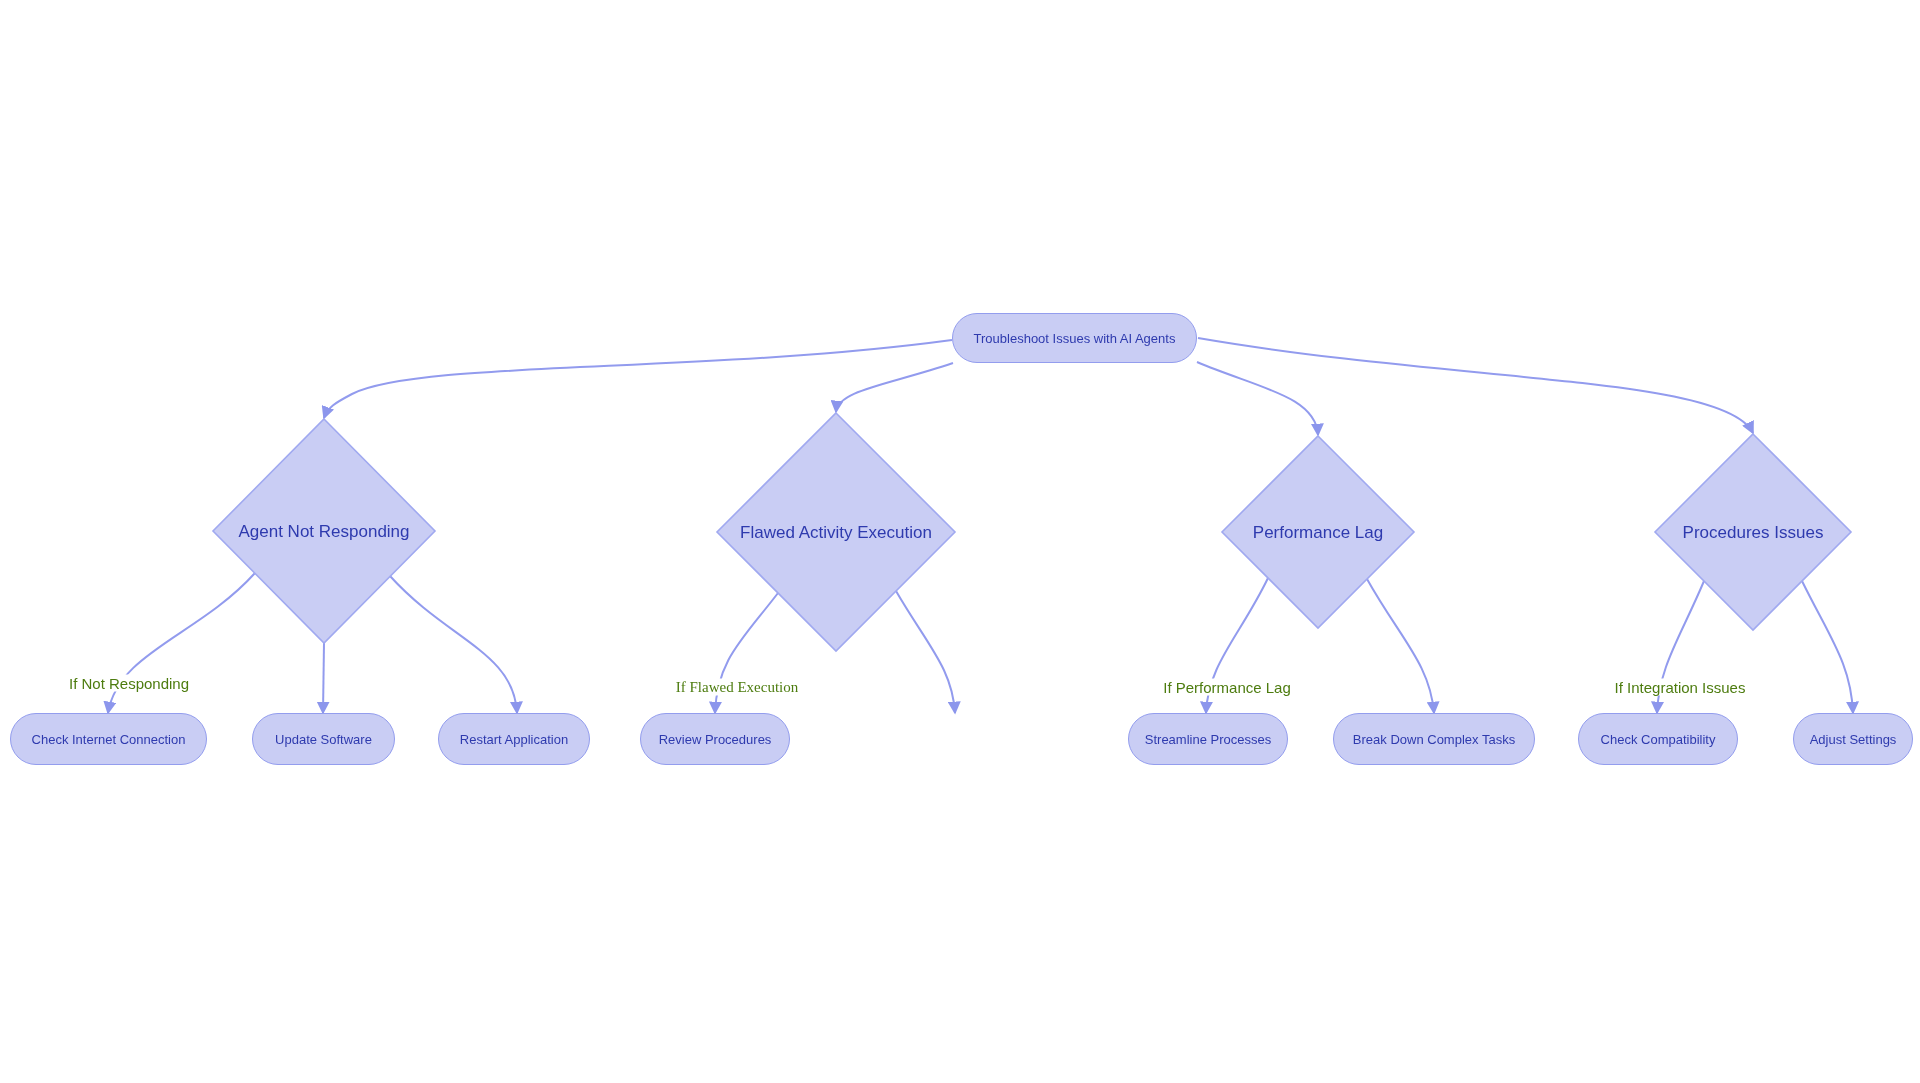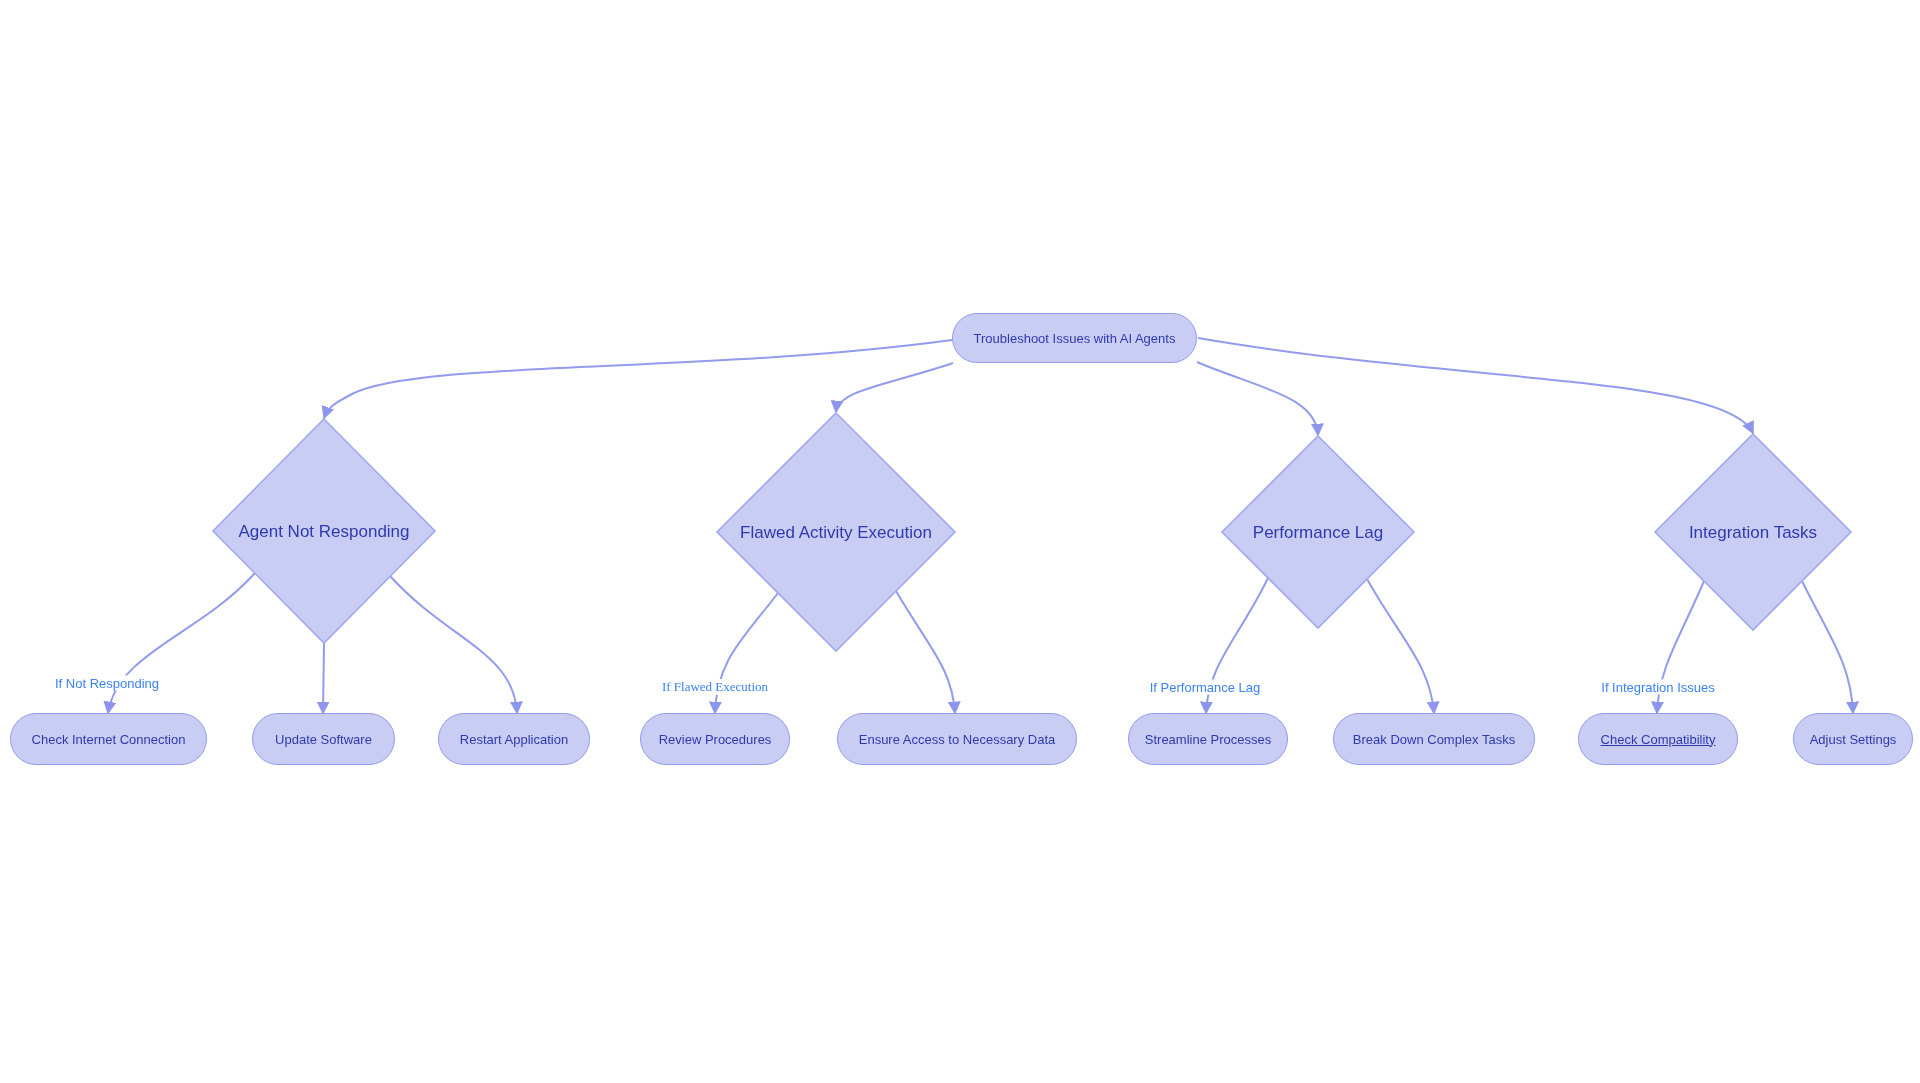--- a/index.html
+++ b/index.html
@@ -14,22 +14,22 @@
     display:flex;align-items:center;justify-content:center;
     color:#2e3aae;font-size:13px;white-space:nowrap;
   }
   .node.root{height:50px;text-align:right;}
   .dlabel{
     position:absolute;transform:translate(-50%,-50%);
     color:#2e3aae;font-size:17px;white-space:nowrap;
   }
   .elabel{
     position:absolute;transform:translate(-50%,-50%);
-    color:#3b82f6;font-size:13px;white-space:nowrap;
-    background:#ffffff;padding:0 3px;
+    color:#4d7c0f;font-size:15px;white-space:nowrap;
+    background:#ffffff;padding:0 3px;margin-left:22px;
   }
 </style>
 </head>
 <body>
 
 <div class="canvas">
 
   <svg class="edges" width="1920" height="1083" viewBox="0 0 1920 1083">
     <defs>
       <marker id="arrow" viewBox="0 0 12 12" refX="10.5" refY="6" markerWidth="13" markerHeight="13" markerUnits="userSpaceOnUse" orient="auto">
@@ -58,48 +58,45 @@
     <polygon class="diamond" points="1753,434 1851,532 1753,630 1655,532"></polygon>
   </svg>
 
   <div class="node root" style="left:952px;top:313px;width:245px;">
     <span>Troubleshoot Issues with AI Agents</span>
   </div>
 
   <div class="dlabel" style="left:324px;top:532px;">Agent Not Responding</div>
   <div class="dlabel" style="left:836px;top:533px;">Flawed Activity Execution</div>
   <div class="dlabel" style="left:1318px;top:533px;">Performance Lag</div>
-  <div class="dlabel" style="left:1753px;top:533px;">Integration Tasks</div>
+  <div class="dlabel" style="left:1753px;top:533px;">Procedures Issues</div>
 
   <div class="elabel" style="left:107px;top:683px;">If Not Responding</div>
   <div class="elabel" style="left:715px;top:687px;font-family:Liberation Serif, serif;">If Flawed Execution</div>
   <div class="elabel" style="left:1205px;top:687px;">If Performance Lag</div>
   <div class="elabel" style="left:1658px;top:687px;">If Integration Issues</div>
 
   <div class="node" style="left:10px;top:713px;width:197px;">
     <span>Check Internet Connection</span>
   </div>
   <div class="node" style="left:252px;top:713px;width:143px;">
     <span>Update Software</span>
   </div>
   <div class="node" style="left:438px;top:713px;width:152px;">
     <span>Restart Application</span>
   </div>
   <div class="node" style="left:640px;top:713px;width:150px;">
     <span>Review Procedures</span>
   </div>
-  <div class="node" style="left:837px;top:713px;width:240px;">
-    <span>Ensure Access to Necessary Data</span>
-  </div>
   <div class="node" style="left:1333px;top:713px;width:202px;">
     <span>Break Down Complex Tasks</span>
   </div>
   <div class="node" style="left:1128px;top:713px;width:160px;">
     <span>Streamline Processes</span>
   </div>
-  <div class="node" style="left:1578px;top:713px;width:160px;text-decoration:underline;">
+  <div class="node" style="left:1578px;top:713px;width:160px;">
     <span>Check Compatibility</span>
   </div>
   <div class="node" style="left:1793px;top:713px;width:120px;">
     <span>Adjust Settings</span>
   </div>
 
 </div>
 
 </body></html>

